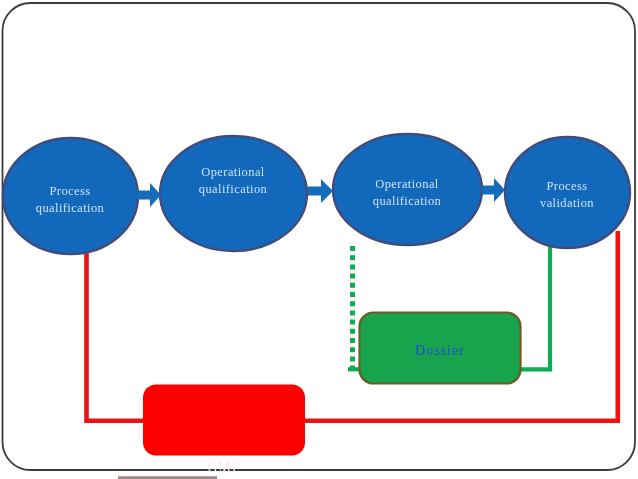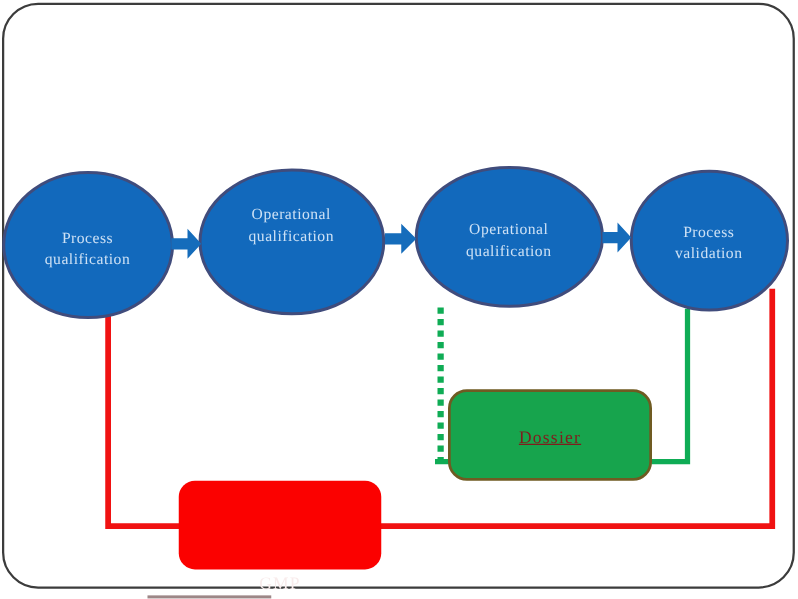--- a/index.html
+++ b/index.html
@@ -36,21 +36,21 @@
   .nl2 { left: 233px; top: 180px; }
   .nl3 { left: 407px; top: 192px; }
   .nl4 { left: 567px; top: 194px; }
   .box-label {
     position: absolute;
     transform: translate(-50%, -50%);
     font-family: "Liberation Serif", serif;
     letter-spacing: 1px;
     white-space: nowrap;
   }
-  .dossier-label { left: 440px; top: 351px; font-size: 14px; color: #7f1d1d; text-decoration: underline; }
+  .dossier-label { left: 440px; top: 351px; font-size: 14px; color: #1d4ed8; }
   .gmp-label     { left: 224px; top: 420px; font-size: 14px; color: #F8ECEC; margin-top: 48px; }
 </style>
 </head>
 <body>
 
 <div class="canvas">
 
   <svg width="638" height="479" viewBox="0 0 638 479">
 
     <rect x="2.5" y="3" width="632.5" height="467" rx="28" fill="#FFFFFF" stroke-width="1.8" stroke="#3C3C3C"></rect>

